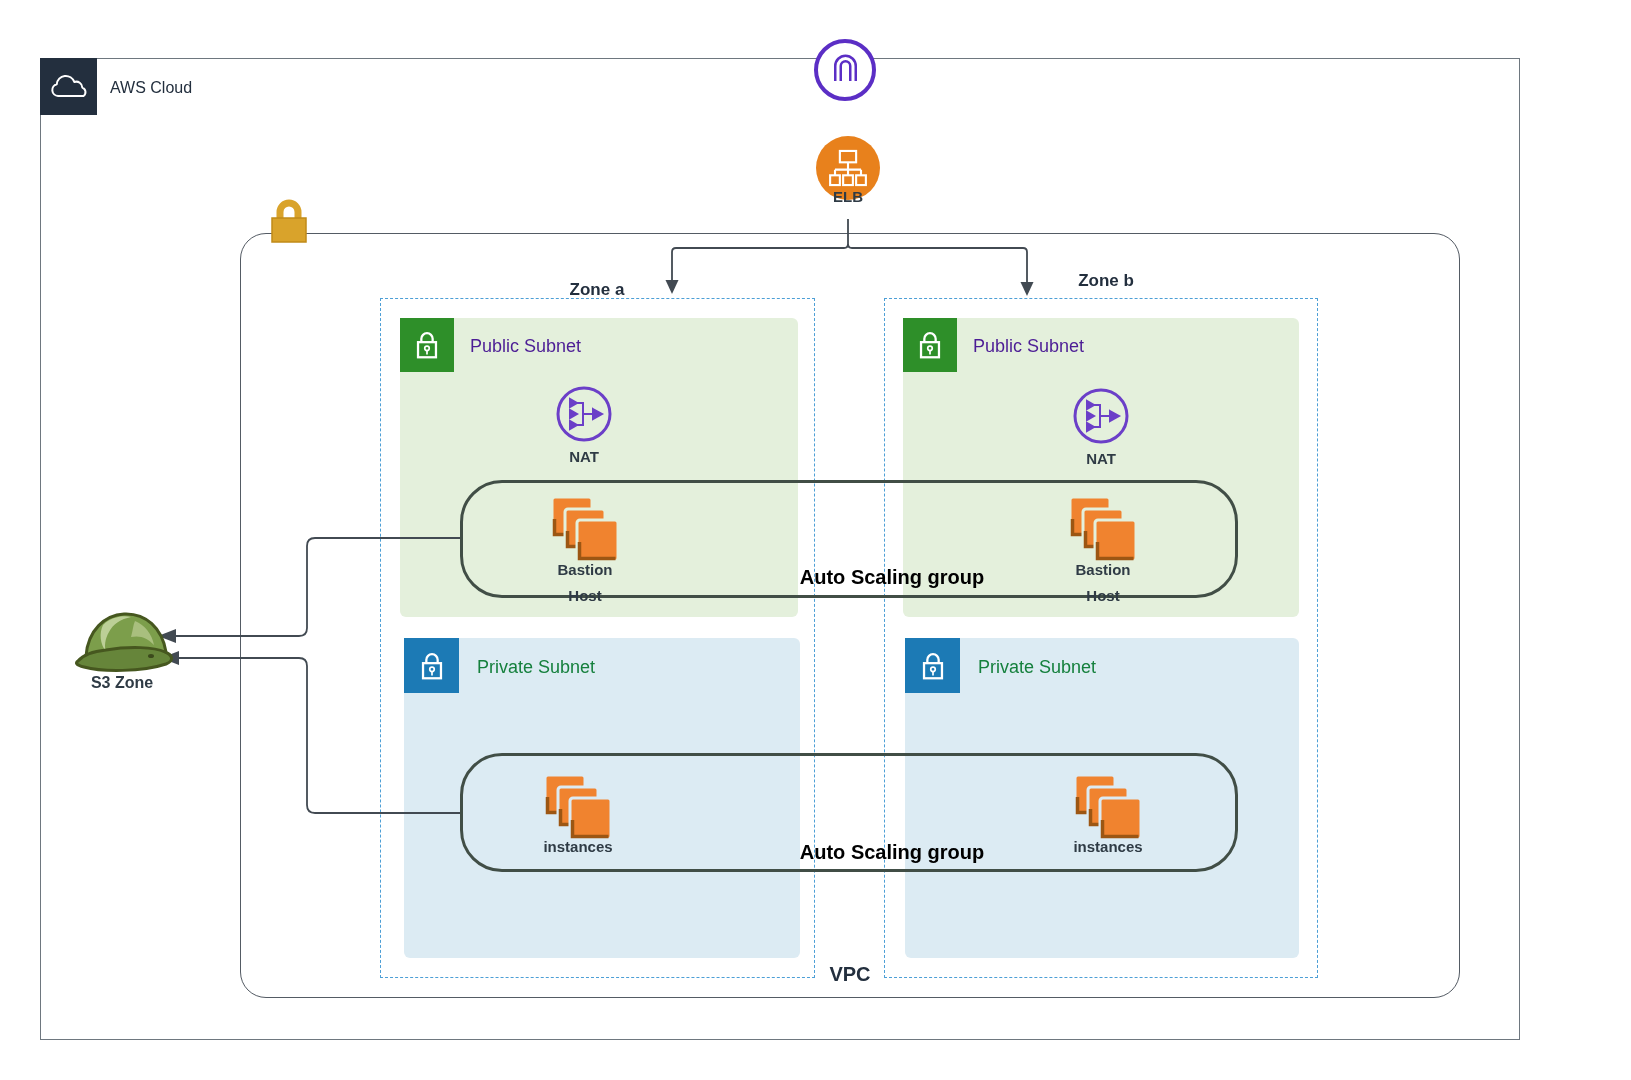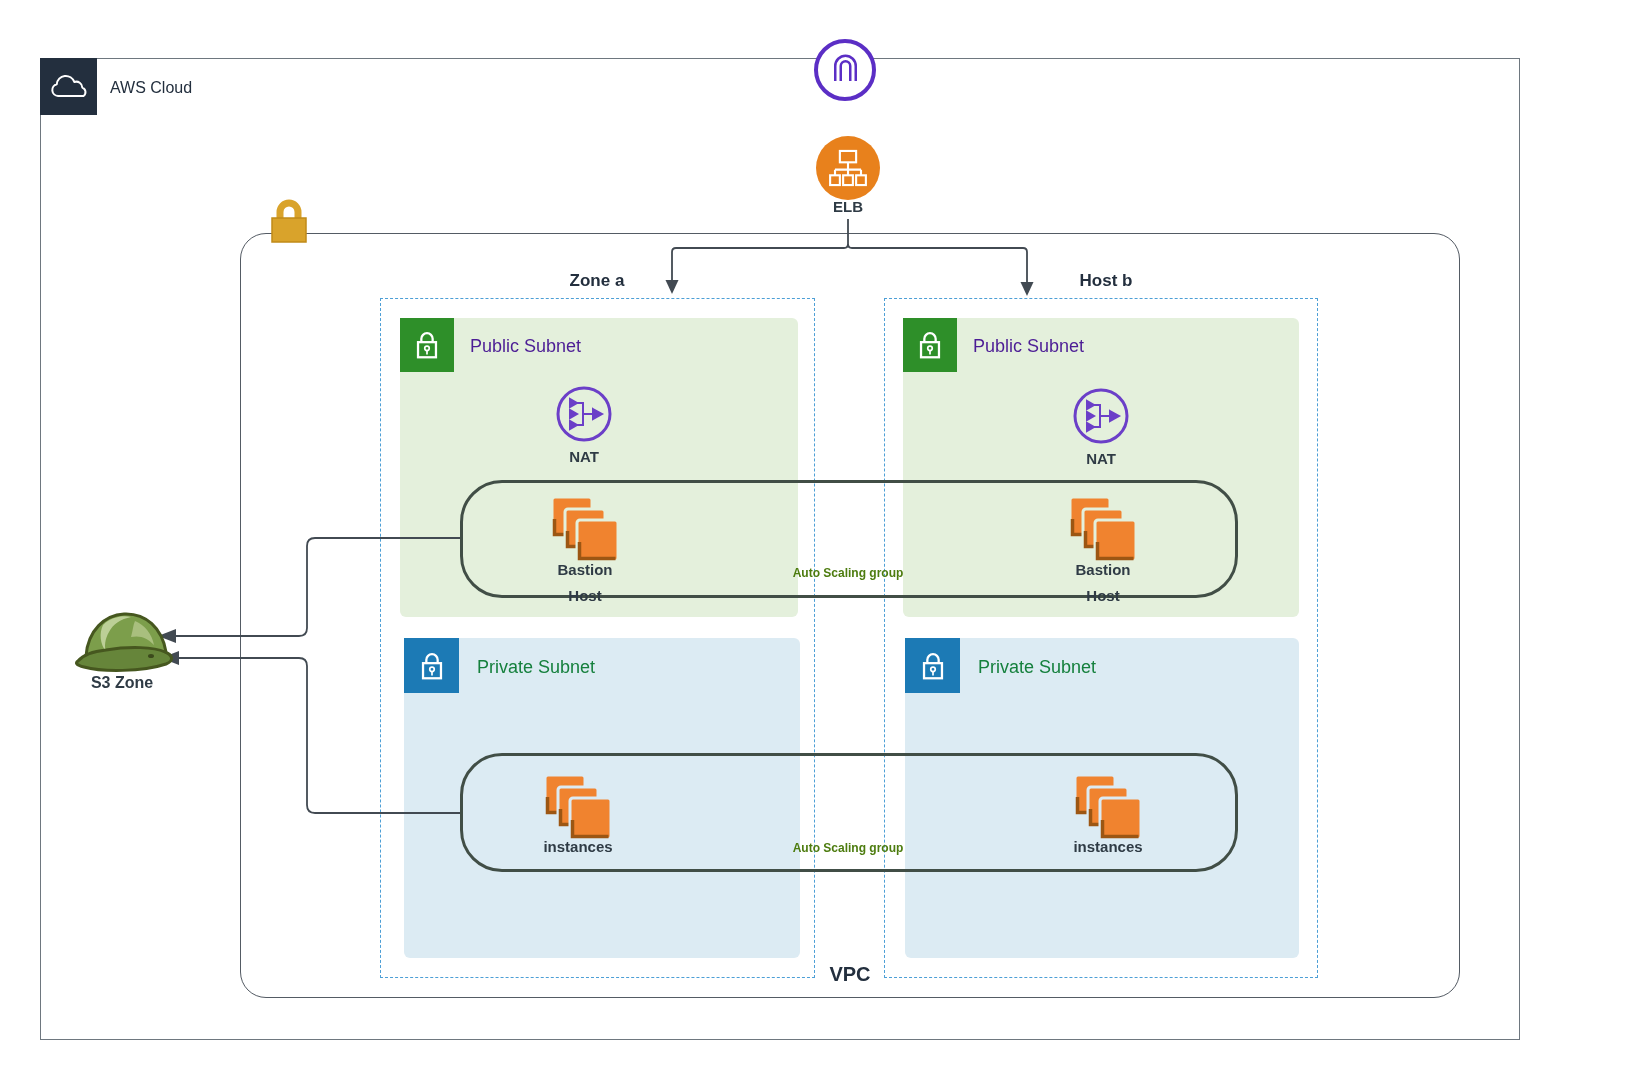--- a/index.html
+++ b/index.html
@@ -21,21 +21,21 @@
   .lock-sq{display:flex;align-items:center;justify-content:center;}
   .lock-green{background:#2E8F29;}
   .lock-blue{background:#1C7AB5;}
   .subnet-title{font-size:18px;}
   .pub-title{color:#4c1d95;}
   .priv-title{color:#15803d;}
   .asg{border:3px solid #414E46;border-radius:42px;box-sizing:border-box;}
   .asg1{left:460px;top:480px;width:778px;height:118px;}
   .asg2{left:460px;top:753px;width:778px;height:119px;}
   .small-label{font-weight:bold;font-size:15px;color:#2F3B45;transform:translateX(-50%);text-align:center;}
-  .asg-label{font-weight:bold;font-size:12px;color:#4d7c0f;transform:translateX(-50%);}
+  .asg-label{font-weight:bold;font-size:20px;color:#000000;transform:translateX(-50%);margin-left:44px;}
   .two-line{white-space:pre-line;line-height:26px;}
   .ig-circle{left:814px;top:39px;width:62px;height:62px;border-radius:50%;background:#fff;border:4px solid #5B2EC5;
              box-sizing:border-box;display:flex;align-items:center;justify-content:center;}
   .elb-circle{left:816px;top:136px;width:64px;height:64px;border-radius:50%;background:#E8811C;
               display:flex;align-items:center;justify-content:center;}
   svg{display:block;}
   .overlay{left:0;top:0;pointer-events:none;}
 </style>
 </head>
 <body>
@@ -48,22 +48,22 @@
       <path d="M10 24 a6 6 0 0 1 -1.2 -11.8 a9 9 0 0 1 17.5 -2.2 a6 6 0 0 1 8 5.6 a4.8 4.8 0 0 1 1.2 8.4 z" fill="none" stroke="#ffffff" stroke-width="2" stroke-linejoin="round"></path>
     </svg>
   </div>
   <div class="abs aws-label">AWS Cloud</div>
 
   <div class="abs vpc-box"></div>
   <div class="abs vpc-label">VPC</div>
 
   <div class="abs zone-box zone-a"></div>
   <div class="abs zone-box zone-b"></div>
-  <div class="abs zone-label" style="left:597px;top:271px;">Zone a</div>
-  <div class="abs zone-label" style="left:1106px;top:271px;">Host b</div>
+  <div class="abs zone-label" style="left:597px;top:280px;">Zone a</div>
+  <div class="abs zone-label" style="left:1106px;top:271px;">Zone b</div>
 
   <div class="abs subnet pub" style="left:400px;top:318px;width:398px;height:299px;"></div>
   <div class="abs subnet pub" style="left:903px;top:318px;width:396px;height:299px;"></div>
 
   <div class="abs subnet priv" style="left:404px;top:638px;width:396px;height:320px;"></div>
   <div class="abs subnet priv" style="left:905px;top:638px;width:394px;height:320px;"></div>
 
   <div class="abs asg asg1"></div>
   <div class="abs asg asg2"></div>
 
@@ -93,21 +93,21 @@
     <svg width="52" height="52" viewBox="0 0 64 64">
       <g fill="none" stroke="#ffffff" stroke-width="2.6">
         <rect x="22" y="11" width="20" height="14"></rect>
         <path d="M32 25 V34 M16 34 H48 M16 34 V41 M32 34 V41 M48 34 V41"></path>
         <rect x="10" y="41" width="12" height="12"></rect>
         <rect x="26" y="41" width="12" height="12"></rect>
         <rect x="42" y="41" width="12" height="12"></rect>
       </g>
     </svg>
   </div>
-  <div class="abs small-label" style="left:848px;top:198px;">ELB</div>
+  <div class="abs small-label" style="left:848px;top:188px;">ELB</div>
 
   <div class="abs" style="left:267px;top:195px;">
     <svg width="44" height="50" viewBox="0 0 44 50">
       <path d="M13 25 v-8 a9 9 0 0 1 18 0 v8" fill="none" stroke="#D9A32B" stroke-width="7"></path>
       <rect x="5" y="23" width="34" height="24" fill="#D9A32B" stroke="#C08A18" stroke-width="1.5"></rect>
     </svg>
   </div>
 
   <div class="abs lock-sq lock-green" style="left:400px;top:318px;width:54px;height:54px;">
     <svg width="34" height="34" viewBox="0 0 36 36">

